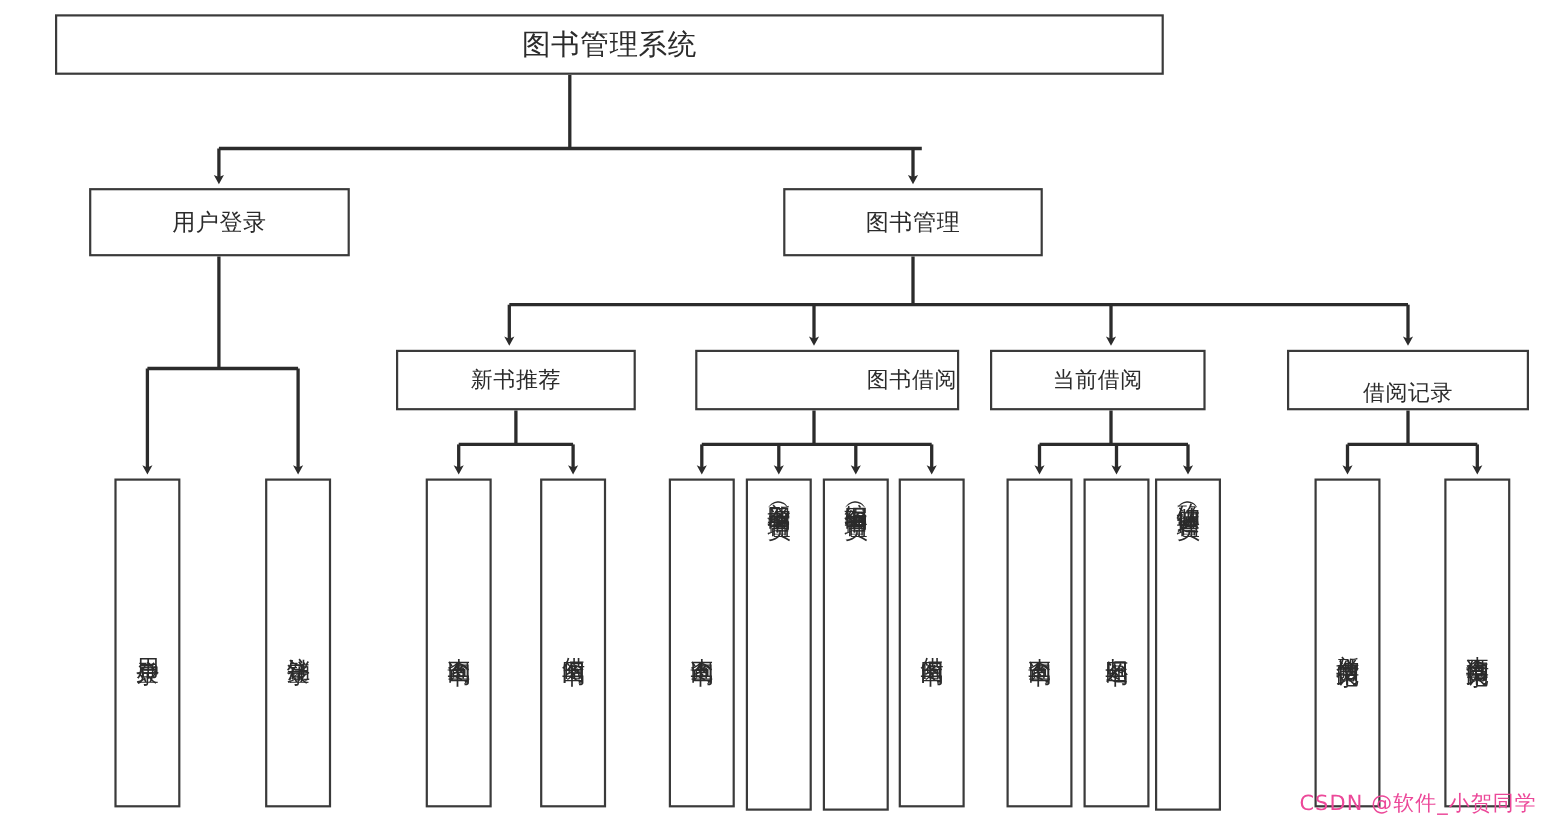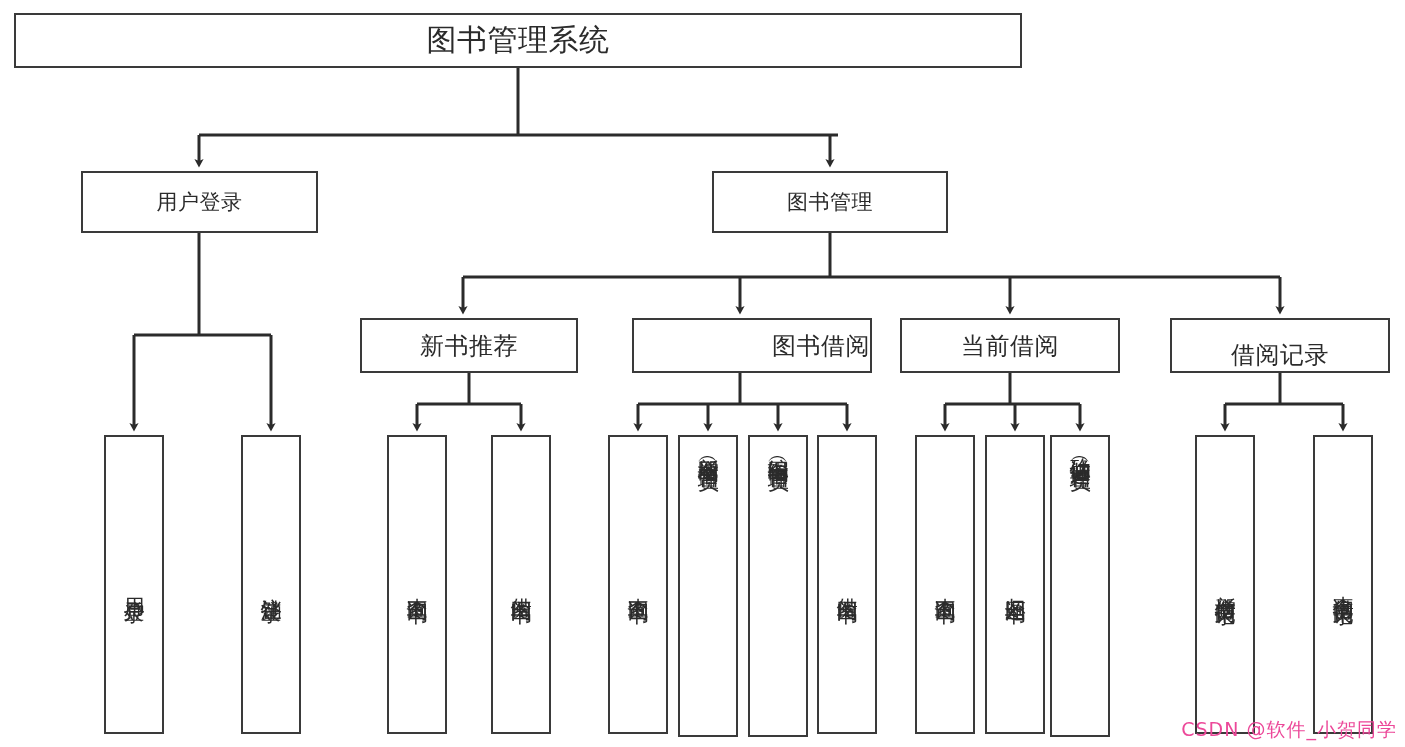--- a/index.html
+++ b/index.html
@@ -30,27 +30,28 @@
     box-sizing: border-box;
     border: 2.2px solid #3a3a3a;
     background: #ffffff;
     display: flex;
     align-items: center;
     justify-content: center;
     color: #2b2b2b;
     letter-spacing: 0.5px;
   }
   .node.root {
-    font-size: 30px;
+    font-size: 26px;
+    margin-left: 36px;
   }
   .node.lvl2 {
     font-size: 21px;
   }
   .node.lvl3 {
-    font-size: 24px;
+    font-size: 20px;
   }
   .node.leaf {
     font-size: 21px;
     align-items: flex-start;
     justify-content: center;
     padding-top: 0;
   }
   .vtext {
     writing-mode: vertical-rl;
     text-orientation: upright;
@@ -144,21 +145,21 @@
   <div class="node lvl2" style="left:712px; top:171px; width:236px; height:62px;font-family:Liberation Mono, monospace;">
     <span>图书管理</span>
   </div>
 
   <div class="node lvl3" style="left:360px; top:318px; width:218px; height:55px;">
     <span>新书推荐</span>
   </div>
   <div class="node lvl3" style="left:632px; top:318px; width:240px; height:55px;justify-content:flex-end;">
     <span>图书借阅</span>
   </div>
-  <div class="node lvl3" style="left:900px; top:318px; width:220px; height:55px;">
+  <div class="node lvl3" style="left:900px; top:318px; width:196px; height:55px;">
     <span>当前借阅</span>
   </div>
   <div class="node lvl3" style="left:1170px; top:318px; width:220px; height:55px;align-items:flex-end;">
     <span>借阅记录</span>
   </div>
 
   <div class="node leaf" style="left:104px; top:435px; width:60px; height:299px;">
     <div class="leaf-inner">
       <span class="vtext">用户登录</span>
     </div>

